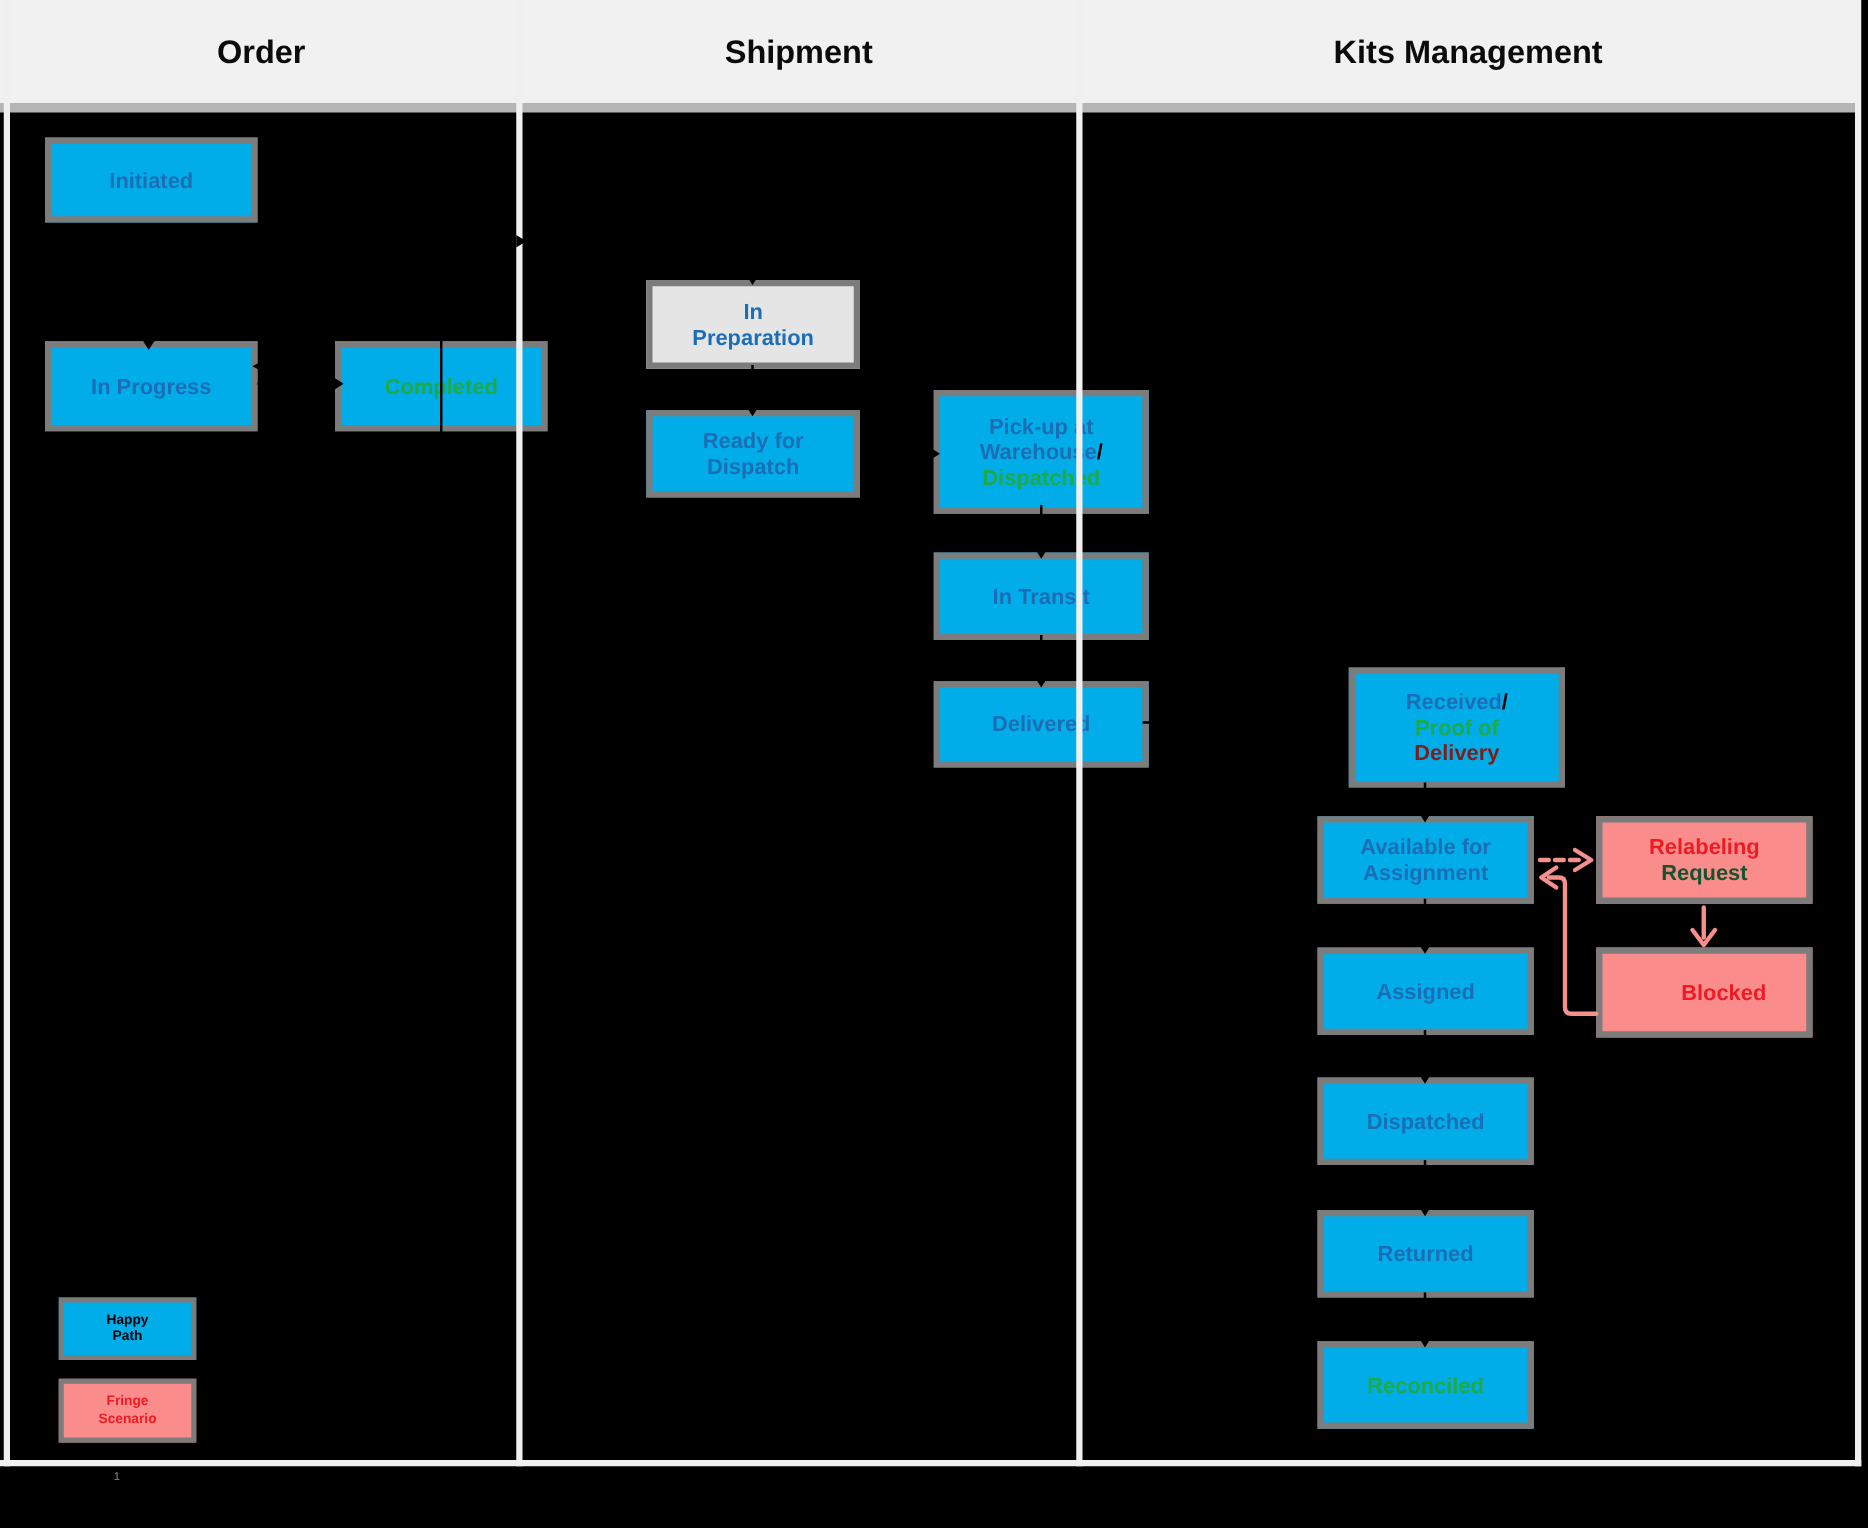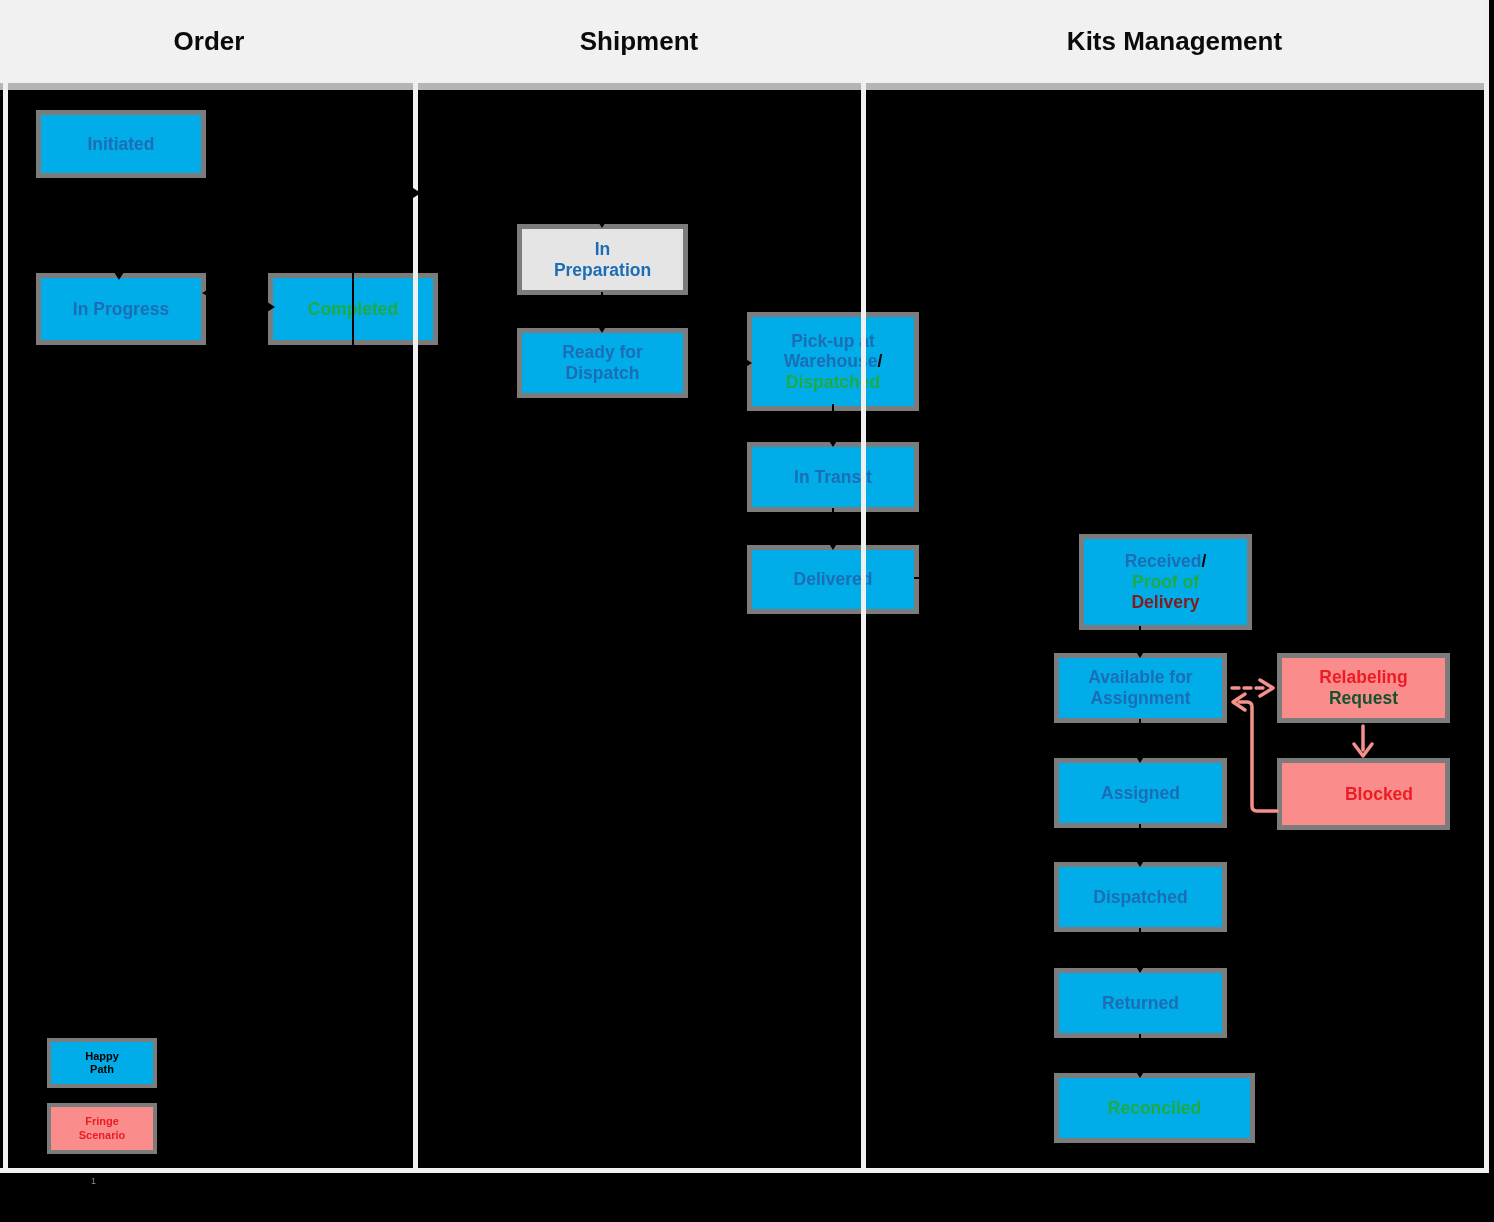--- a/index.html
+++ b/index.html
@@ -35,21 +35,21 @@
   #n-pickup{left:747px;top:312px;width:172px;height:99px;}
   #n-intransit{left:747px;top:442px;width:172px;height:70px;}
   #n-delivered{left:747px;top:545px;width:172px;height:69px;}
   #n-received{left:1054px;top:534px;width:173px;height:96px;}
   #n-available{left:1054px;top:653px;width:173px;height:70px;}
   #n-relabeling{left:1277px;top:653px;width:173px;height:70px;}
   #n-assigned{left:1054px;top:758px;width:173px;height:70px;}
   #n-blocked{left:1277px;top:758px;width:173px;height:72px;}
   #n-dispensed{left:1054px;top:862px;width:173px;height:70px;}
   #n-returned{left:1054px;top:968px;width:173px;height:70px;}
-  #n-reconciled{left:1054px;top:1073px;width:201px;height:70px;}
+  #n-reconciled{left:1054px;top:1073px;width:173px;height:70px;}
   #n-happy{left:47px;top:1038px;width:110px;height:50px;}
   #n-fringe{left:47px;top:1103px;width:110px;height:51px;}
   
   #arrows{position:absolute;left:0;top:0;z-index:40;pointer-events:none;}
   
   .footnote{position:absolute;left:91px;top:1176px;font-size:9px;color:#7d8ea3;z-index:6;}
 </style>
 </head>
 <body>
 

